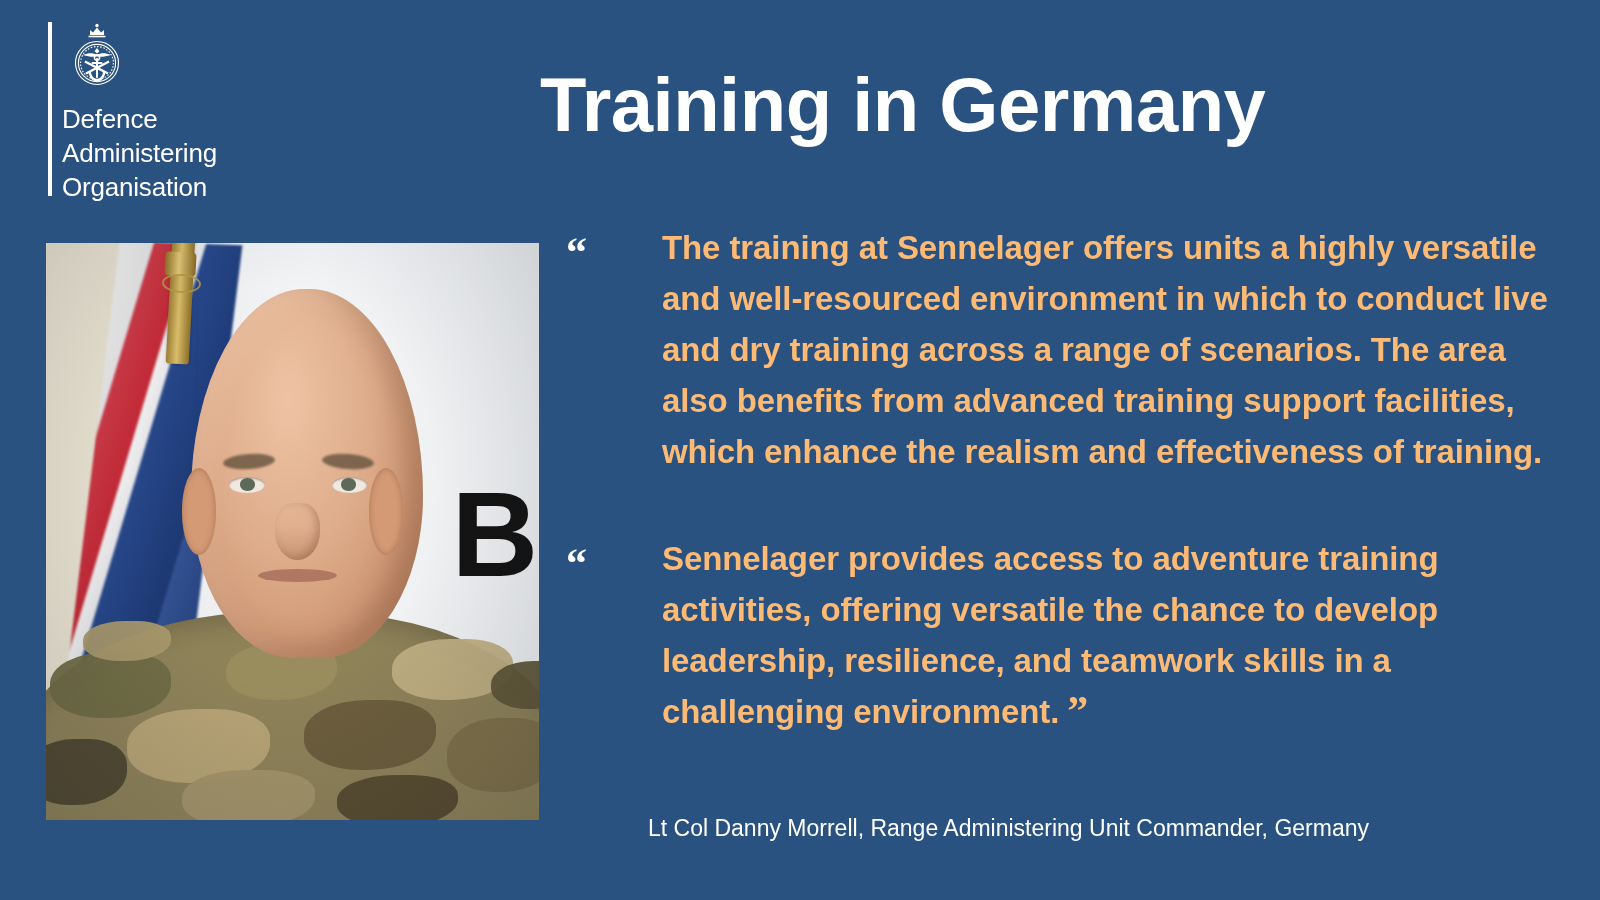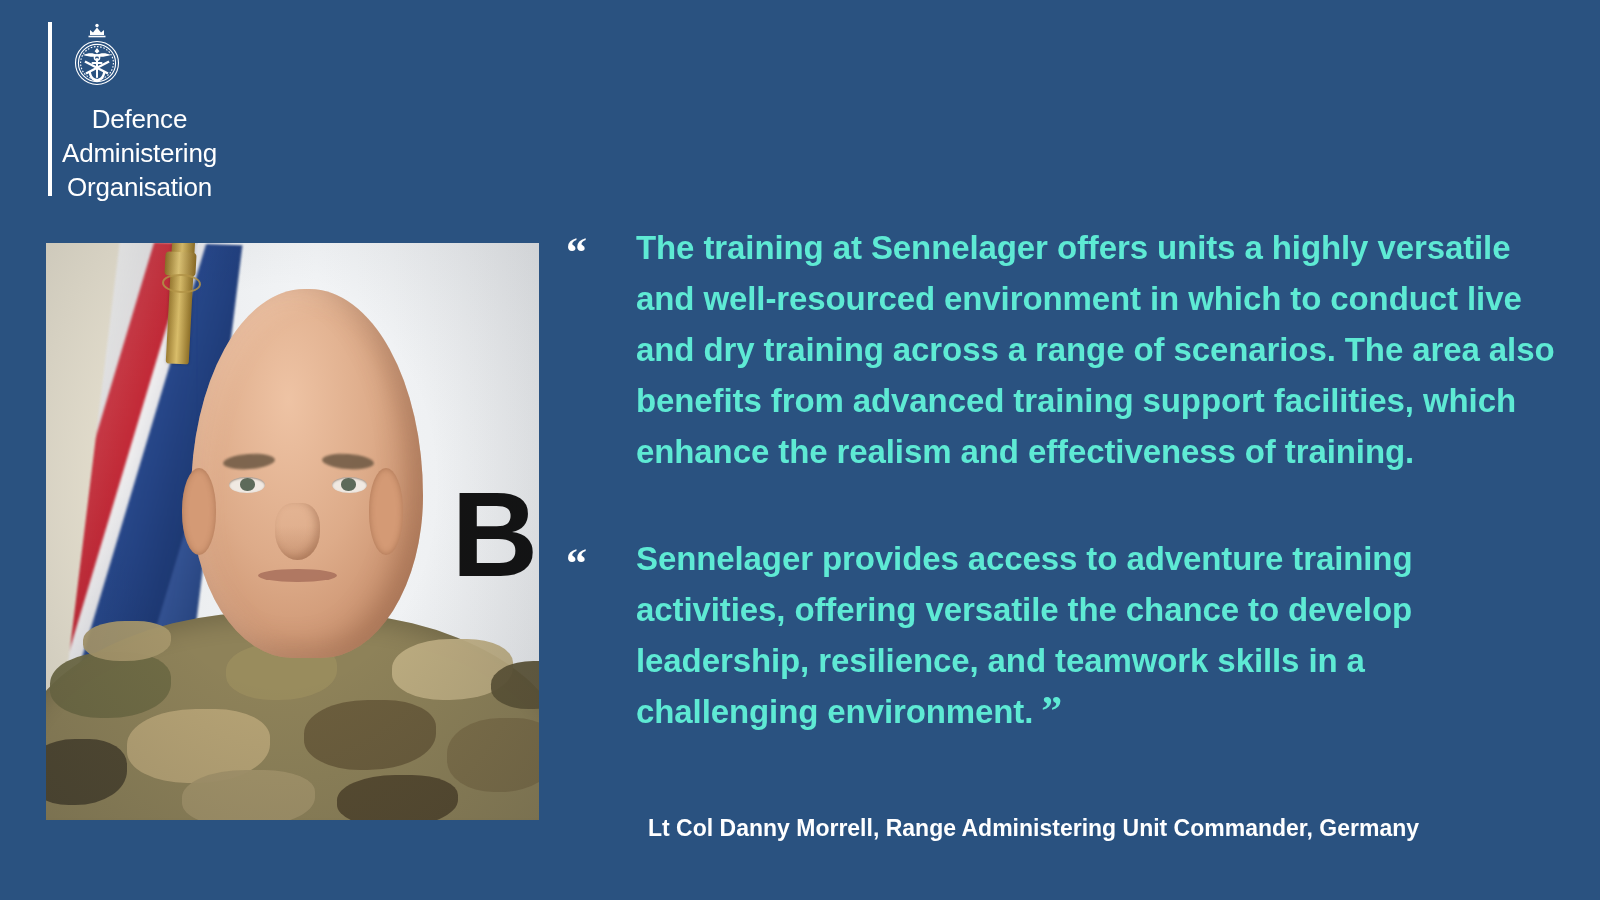--- a/index.html
+++ b/index.html
@@ -43,21 +43,20 @@
   #brand-text {
     position: absolute;
     left: 22px;
     top: 84px;
     color: #ffffff;
     font-size: 26px;
     line-height: 34px;
     font-weight: 400;
     letter-spacing: -0.2px;
     white-space: nowrap;
-    text-align: center;
   }
   #brand-text .bl { display: block; }
 
   
   #title {
     position: absolute;
     left: 540px;
     top: 62px;
     width: 1020px;
     color: #ffffff;
@@ -281,43 +280,43 @@
     position: absolute;
     left: 0;
     top: 9px;
     color: #ffffff;
     font-size: 42px;
     line-height: 42px;
     font-weight: 700;
     font-family: "Liberation Serif", serif;
   }
   .qtext {
-    margin-left: 70px;
-    color: #5eead4;
+    margin-left: 96px;
+    color: #fdba74;
     font-size: 33px;
     line-height: 51px;
     font-weight: 700;
     letter-spacing: -0.1px;
   }
   .qmark-close {
     font-family: "Liberation Serif", serif;
     font-size: 42px;
     font-weight: 700;
     vertical-align: -2px;
     margin-left: 8px;
   }
   #attribution {
     position: absolute;
     left: 648px;
     top: 813px;
     width: 900px;
     color: #ffffff;
     font-size: 23px;
     line-height: 30px;
-    font-weight: 700;
+    font-weight: 400;
     white-space: nowrap;
   }
 </style>
 </head>
 <body>
 
 <div id="slide">
 
   <div id="brand">
     <div id="brand-rule"></div>
@@ -346,20 +345,21 @@
       </g>
     </svg>
 
     <div id="brand-text">
       <span class="bl">Defence</span>
       <span class="bl">Administering</span>
       <span class="bl">Organisation</span>
     </div>
   </div>
 
+  <div id="title">Training in Germany</div>
 
   <div id="photo">
     <div class="ph-wall"></div>
     <div class="ph-seam"></div>
     <div class="ph-flag"></div>
     <div class="ph-pole"></div>
     <div class="ph-pole-cap"></div>
     <div class="ph-pole-ring"></div>
     <div class="ph-B">B</div>
 

